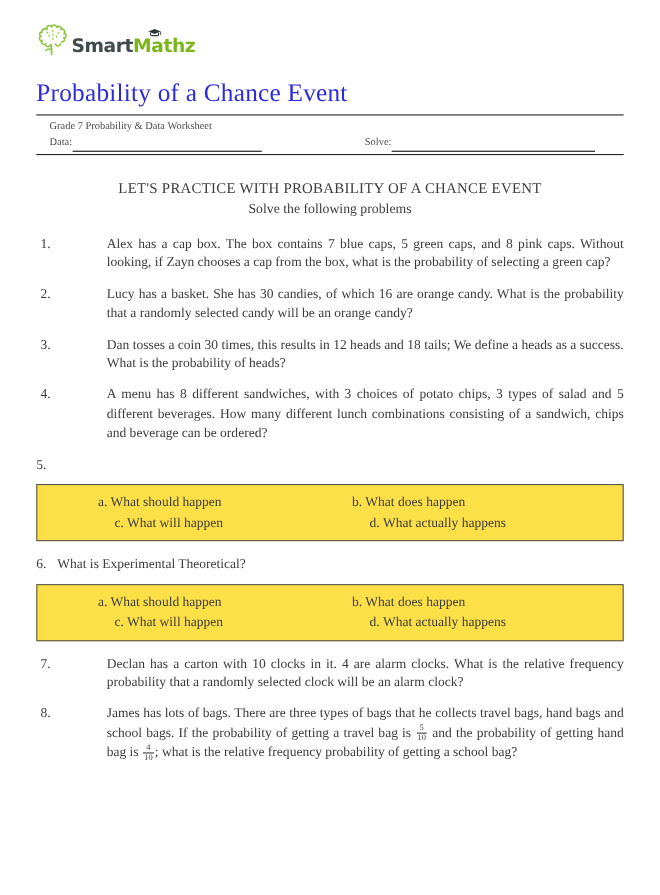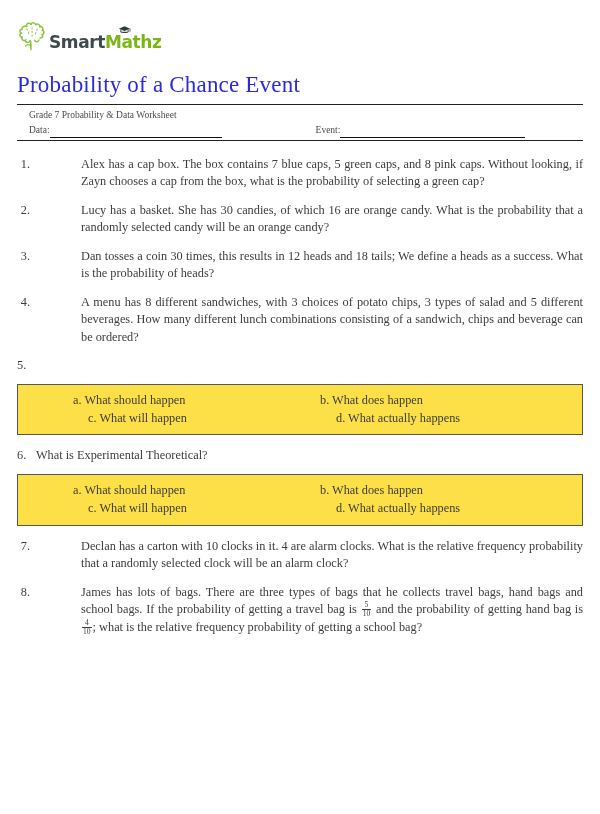--- a/index.html
+++ b/index.html
@@ -15,21 +15,21 @@
     font-family: "Liberation Serif", "DejaVu Serif", serif;
     color: #3a3a3a;
     -webkit-font-smoothing: antialiased;
   }
 
   .page {
     position: relative;
     width: 600px;
     height: 725px;
     box-sizing: border-box;
-    padding: 0 17px;
+    padding: 0 33px;
   }
 
   
   .logo-row {
     position: relative;
     height: 52px;
     padding-top: 18px;
   }
   .logo {
     display: flex;
@@ -245,27 +245,31 @@
   <hr class="rule">
 
   <div class="meta">
     <span class="meta-sub">Grade 7 Probability &amp; Data Worksheet</span>
     <div class="meta-fields">
       <span class="field">
         <span class="field-label">Data:</span>
         <span class="field-line date-line"></span>
       </span>
       <span class="field name-field">
-        <span class="field-label">Event:</span>
+        <span class="field-label">Solve:</span>
         <span class="field-line name-line"></span>
       </span>
     </div>
   </div>
   <hr class="rule-bottom">
 
+  <div class="practice">
+    <span class="practice-main">LET'S PRACTICE WITH PROBABILITY OF A CHANCE EVENT</span>
+    <span class="practice-sub">Solve the following problems</span>
+  </div>
 
   <div class="questions">
 
     <div class="q">
       <span class="q-num">1.</span>
       <span class="q-body">Alex has a cap box. The box contains 7 blue caps, 5 green caps, and 8 pink caps. Without looking, if Zayn chooses a cap from the box, what is the probability of selecting a green cap?</span>
     </div>
 
     <div class="q">
       <span class="q-num">2.</span>

